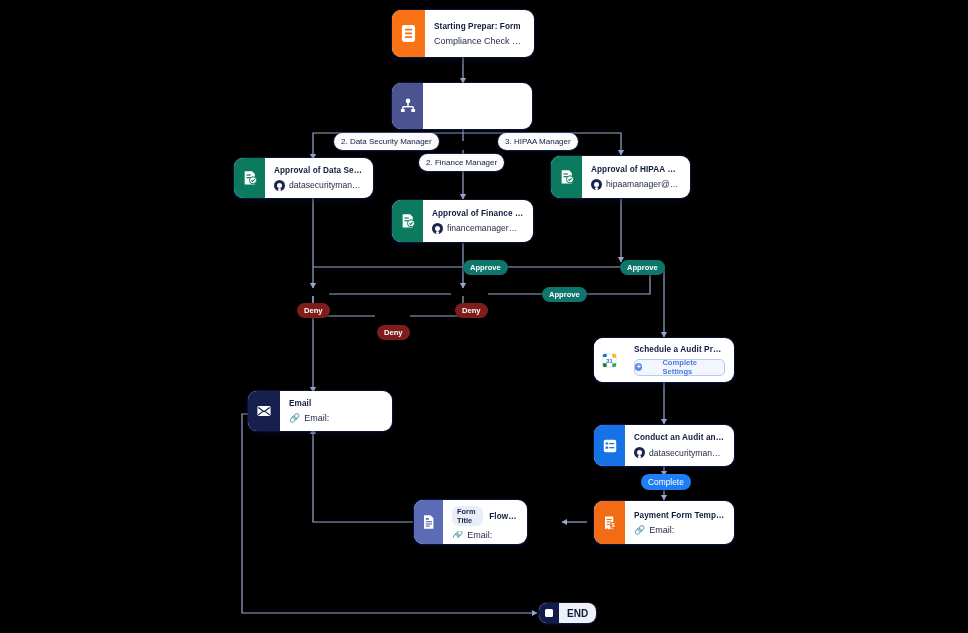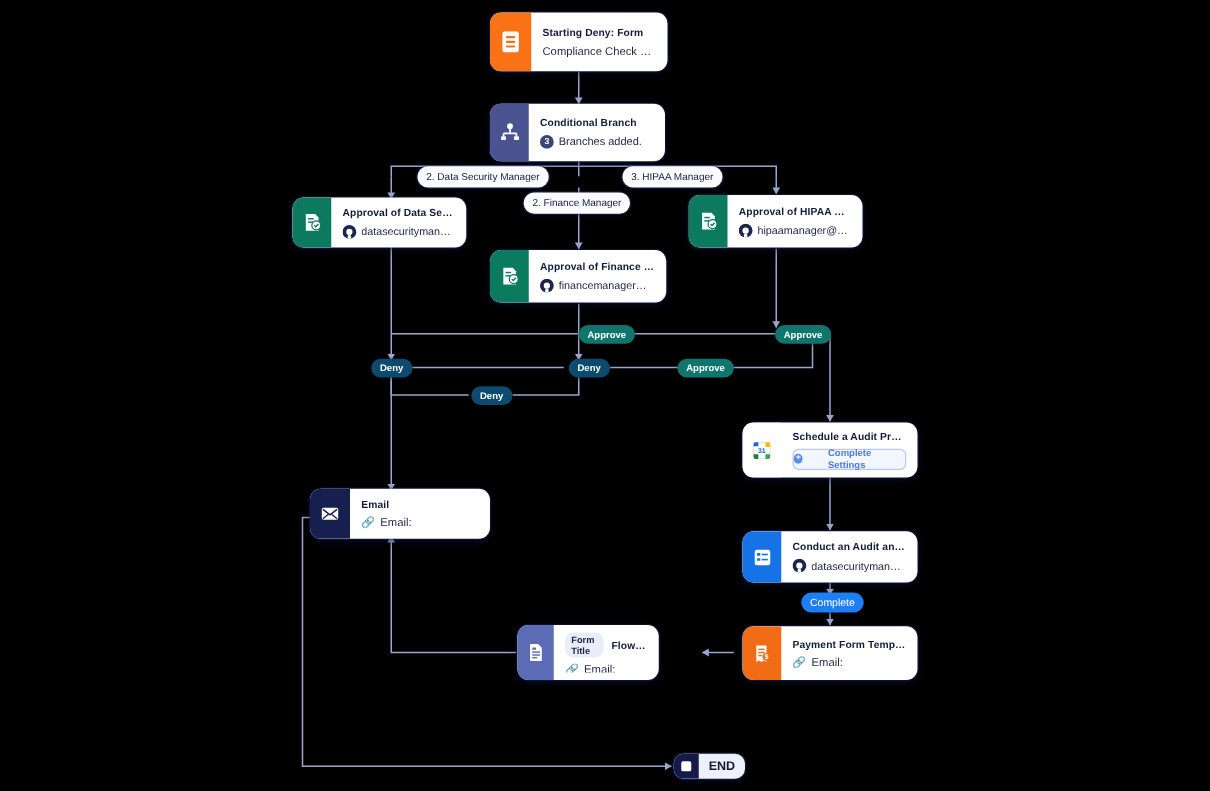--- a/index.html
+++ b/index.html
@@ -26,21 +26,21 @@
   .ic-white{background:#fff;}
   .ic-slate{background:#5b6bb5;}
   .ic-orange2{background:#f26c15;}
 
   .pill{position:absolute;border-radius:11px;color:#fff;font-size:7.6px;font-weight:bold;
         display:flex;align-items:center;justify-content:center;padding:0 7px;height:15px;
         box-shadow:0 1px 3px rgba(0,0,0,.5);white-space:nowrap;}
   .p-white{background:#fbfbfd;color:#141d3f;font-weight:normal;font-size:8px;height:17px;
            border-radius:9px;box-shadow:0 1px 4px rgba(10,18,60,.5),0 0 0 1px rgba(50,62,128,.45);}
   .p-green{background:#0f766e;}
-  .p-red{background:#0c4a6e;}
+  .p-red{background:#7f1d1d;margin-top:16px;}
   .p-blue{background:#1e7ff5;border-radius:9px;height:16px;font-weight:normal;font-size:8.4px;}
 
   .badge{display:inline-flex;align-items:center;justify-content:center;width:11px;height:11px;
          border-radius:50%;background:#3c4675;color:#fff;font-size:7px;font-weight:bold;flex:0 0 auto;}
   .avatar{width:11px;height:11px;border-radius:50%;background:#1b2550;flex:0 0 auto;
           display:flex;align-items:center;justify-content:center;}
   .avatar:after{content:"";width:5px;height:5px;border-radius:50%;background:#fff;
           box-shadow:0 4px 0 -1px #fff;}
 
   .cbtn{margin-top:5px;border:1px solid #b9c9f2;background:#f2f6ff;border-radius:5px;
@@ -105,45 +105,38 @@
   <div class="node" style="left:392px;top:10px;width:142px;height:47px;">
     <div class="ic ic-orange" style="width:33px;">
       <svg width="15" height="17" viewBox="0 0 16 18">
           <rect x="1" y="0" width="14" height="18" rx="2.6" fill="#fff"></rect>
           <rect x="4" y="4" width="8" height="1.9" rx=".9" fill="#f97316"></rect>
           <rect x="4" y="8" width="8" height="1.9" rx=".9" fill="#f97316"></rect>
           <rect x="4" y="12" width="8" height="1.9" rx=".9" fill="#f97316"></rect>
         </svg>
     </div>
     <div class="bd">
-      <div class="ttl">Starting Deny: Form</div>
+      <div class="ttl">Starting Prepar: Form</div>
       <div class="sub" style="font-size:9px;">
           <span class="txt">Compliance Check Reque...</span>
         </div>
     </div>
   </div>
 
   <div class="node" style="left:392px;top:83px;width:140px;height:46px;">
     <div class="ic ic-indigo" style="width:31px;">
       <svg width="16" height="16" viewBox="0 0 18 18">
           <circle cx="9" cy="3.3" r="2.6" fill="#fff"></circle>
           <rect x="8.2" y="5.6" width="1.6" height="3.6" fill="#fff"></rect>
           <rect x="3" y="9" width="12" height="1.6" fill="#fff"></rect>
           <rect x="2.4" y="10" width="1.6" height="2.6" fill="#fff"></rect>
           <rect x="14" y="10" width="1.6" height="2.6" fill="#fff"></rect>
           <rect x="1" y="12.4" width="4.4" height="3.4" rx=".8" fill="#fff"></rect>
           <rect x="12.6" y="12.4" width="4.4" height="3.4" rx=".8" fill="#fff"></rect>
         </svg>
-    </div>
-    <div class="bd">
-      <div class="ttl">Conditional Branch</div>
-      <div class="sub" style="font-size:8.8px;">
-        <span class="badge">3</span>
-        <span class="txt">Branches added.</span>
-      </div>
     </div>
   </div>
 
   <div class="pill p-white" style="left:334px;top:133px;">2. Data Security Manager</div>
   <div class="pill p-white" style="left:419px;top:154px;">2. Finance Manager</div>
   <div class="pill p-white" style="left:498px;top:133px;">3. HIPAA Manager</div>
 
   <div class="node" style="left:234px;top:158px;width:139px;height:40px;">
     <div class="ic ic-green" style="width:31px;">
       <svg width="16" height="16" viewBox="0 0 18 18">

